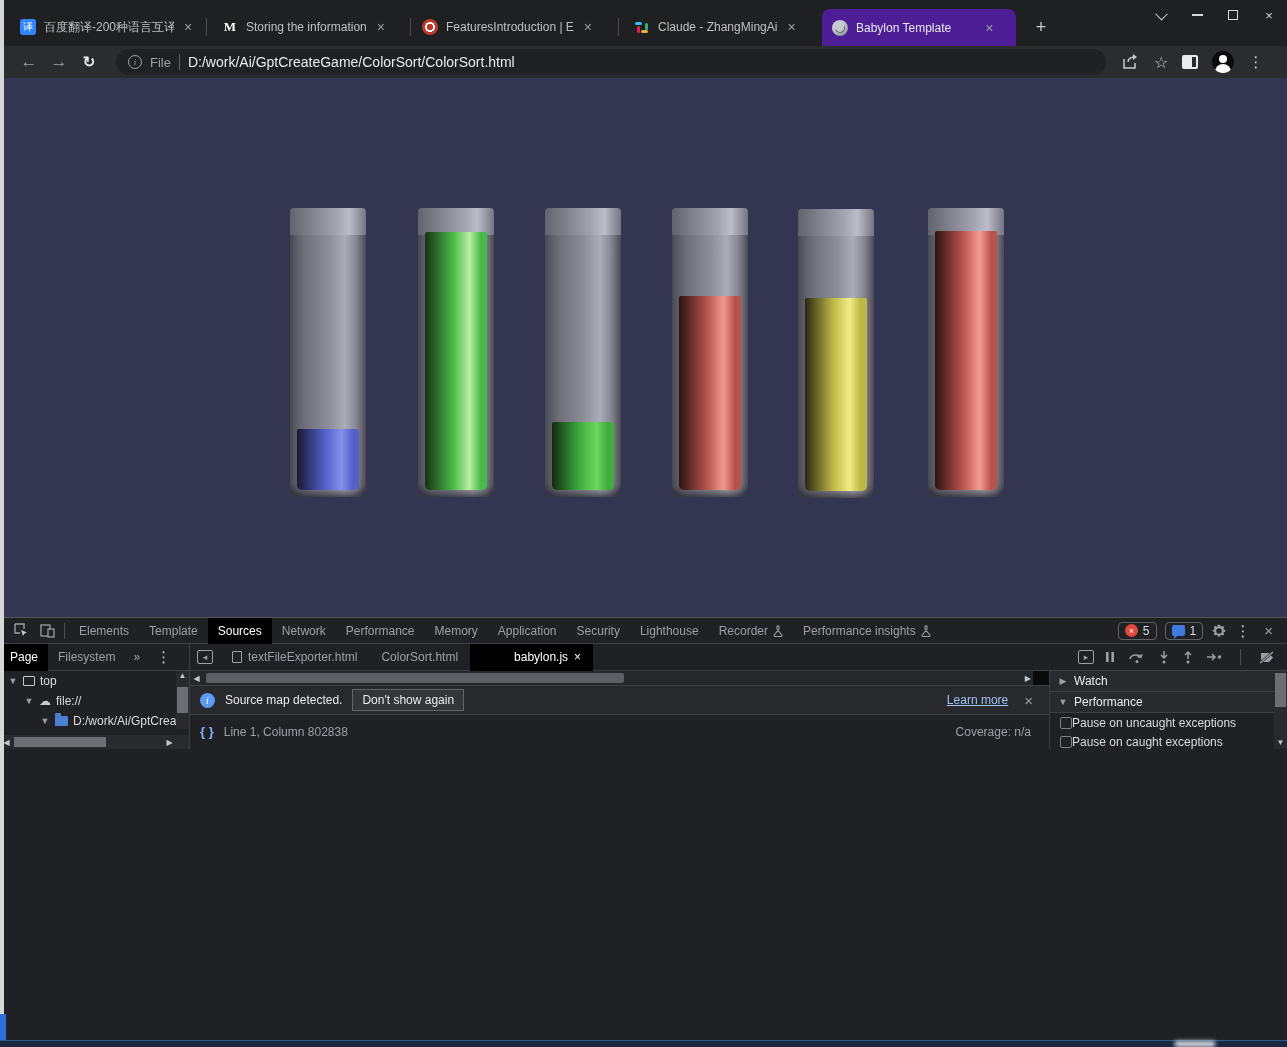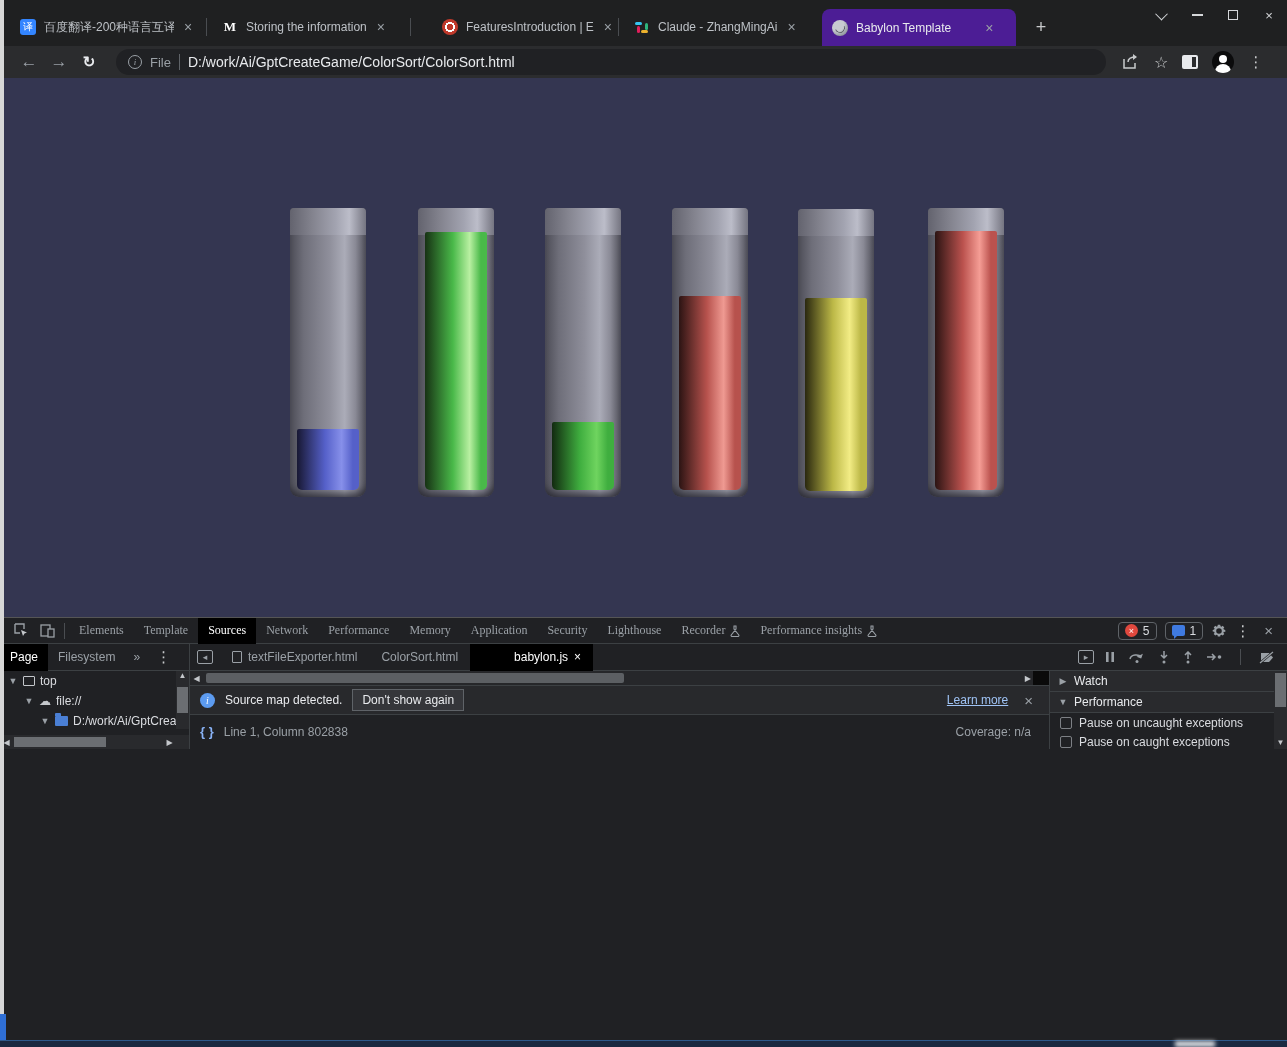--- a/index.html
+++ b/index.html
@@ -64,21 +64,21 @@
           box-shadow:inset 0 -10px 8px -6px rgba(30,30,40,.8); }
   .tube .rim { position:absolute; left:0; top:0; right:0; height:27px; border-radius:4px 4px 0 0;
           background:linear-gradient(90deg,#63636e 0%,#84848f 30%,#a2a3b0 60%,#bcbdc9 78%,#757581 100%); }
   .tube .liquid { position:absolute; left:7px; right:7px; bottom:7px; border-radius:2px 2px 5px 5px; }
 
   
   .devtools { position:absolute; left:0; top:617px; width:1287px; height:423px; background:#202124; border-top:1px solid #555; color:#9aa0a6; font-size:12px; }
   .dt-row1 { height:26px; display:flex; align-items:center; border-bottom:1px solid #3c4043; }
   .dt-ic { width:26px; display:flex; justify-content:center; align-items:center; }
   .vsep { width:1px; height:16px; background:#4a4d51; margin:0 4px; }
-  .dt-tab { padding:0 10px; height:26px; display:flex; align-items:center; gap:5px; white-space:nowrap;font-family:Liberation Serif, serif; }
+  .dt-tab { padding:0 10px; height:26px; display:flex; align-items:center; gap:5px; white-space:nowrap; }
   .dt-tab.active { background:#000; color:#fff; }
   .dt-right { margin-left:auto; display:flex; align-items:center; gap:8px; padding-right:8px; }
   .badge-box { display:flex; align-items:center; gap:5px; border:1px solid #5f6368; border-radius:4px; padding:1px 6px; color:#dadce0; }
   .err-dot { width:13px; height:13px; border-radius:50%; background:#e0483e; color:#fff; font-size:9px; display:flex; align-items:center; justify-content:center; }
   .bubble { width:13px; height:11px; background:#3f7ae0; border-radius:2px; position:relative; }
   .bubble::after { content:""; position:absolute; left:2px; bottom:-3px; border:3px solid transparent; border-top-color:#3f7ae0; border-left-color:#3f7ae0; }
   .xbtn { color:#9aa0a6; font-size:15px; padding:0 6px; }
 
   .src-row { height:27px; display:flex; align-items:stretch; border-bottom:1px solid #3c4043; }
   .src-side { width:190px; display:flex; align-items:center; border-right:1px solid #3c4043; }
@@ -115,21 +115,21 @@
   .blue-i { width:15px; height:15px; border-radius:50%; background:#5c9bf0; color:#fff; font-size:10px; display:flex; align-items:center; justify-content:center; font-family:"Liberation Serif",serif; font-style:italic; }
   .sm-text { color:#e8eaed; }
   .dsa-btn { border:1px solid #5f6368; border-radius:0; padding:3px 9px; color:#e8eaed; background:#35363a; }
   .learnmore { margin-left:auto; color:#9fc3f5; text-decoration:underline; }
   .statusbar { height:33px; display:flex; align-items:center; gap:10px; padding:0 10px; }
   .braces { color:#8ab4f8; font-weight:bold; font-size:13px; }
   .coverage { margin-left:auto; padding-right:8px; }
 
   .rightpanel { width:237px; position:relative; overflow:hidden; }
   .rp-head { height:21px; display:flex; align-items:center; gap:6px; padding:0 8px; background:#292a2d; border-bottom:1px solid #3c4043; color:#e8eaed; }
-  .rp-cb { height:19px; display:flex; align-items:center; gap:7px; padding:0 10px; color:#dadce0; white-space:nowrap; }
+  .rp-cb { height:19px; display:flex; align-items:center; padding:0 10px; color:#dadce0; white-space:nowrap; }
   .cb { width:12px; height:12px; border:1px solid #7d8085; border-radius:2px; background:#202124; flex:0 0 12px; }
   .rp-vscroll { position:absolute; right:0; top:0; width:13px; height:78px; background:#292a2d; }
   .rp-vthumb { position:absolute; right:1px; top:2px; width:11px; height:34px; background:#6b6e72; }
   .rp-down { position:absolute; right:0; bottom:2px; }
 
   svg { display:block; }
 </style>
 </head>
 <body>
 
@@ -141,21 +141,21 @@
       <span class="title">百度翻译-200种语言互译</span>
       <span class="close">×</span>
     </div>
     <span class="tab-sep" style="left:206px"></span>
     <div class="tab" style="left:212px;width:192px;">
       <span class="favicon fav-medium">M</span>
       <span class="title">Storing the information</span>
       <span class="close">×</span>
     </div>
     <span class="tab-sep" style="left:410px"></span>
-    <div class="tab" style="left:432px;width:196px;">
+    <div class="tab" style="left:412px;width:196px;">
       <span class="favicon fav-target"></span>
       <span class="title">FeaturesIntroduction | E</span>
       <span class="close">×</span>
     </div>
     <span class="tab-sep" style="left:618px"></span>
     <div class="tab" style="left:624px;width:192px;">
       <span class="favicon fav-slack">
           <i></i>
           <i></i>
           <i></i>

